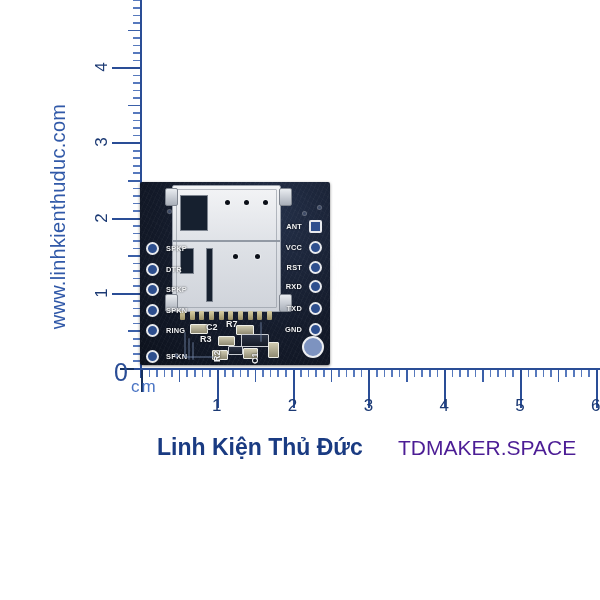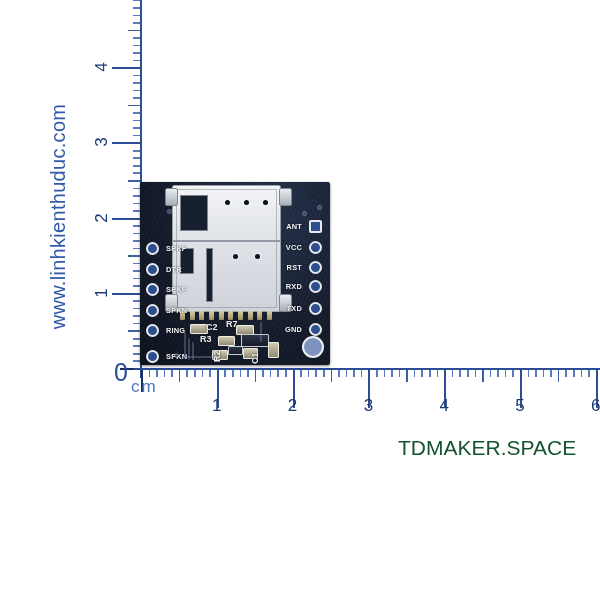--- a/index.html
+++ b/index.html
@@ -310,21 +310,21 @@
     color: #1a3b82;
     font-size: 23px;
     font-weight: bold;
     white-space: nowrap;
     font-family: "Liberation Sans", sans-serif;
   }
   .caption-site {
     position: absolute;
     left: 398px;
     top: 436px;
-    color: #14532d;
+    color: #4c1d95;
     font-size: 21px;
     white-space: nowrap;
     font-family: "Liberation Sans", sans-serif;
   }
 </style>
 </head>
 <body>
 
 <div id="stage">
 
@@ -570,20 +570,21 @@
     <div class="trace" style="left:48px; top:156px; width:2px; height:22px;"></div>
     <div class="trace" style="left:52px; top:160px; width:2px; height:18px;"></div>
     <div class="trace" style="left:44px; top:174px; width:30px; height:2px;"></div>
     <div class="trace" style="left:120px; top:140px; width:2px; height:20px;"></div>
     <div class="via" style="left:28px; top:28px;"></div>
     <div class="via" style="left:163px; top:30px;"></div>
     <div class="via" style="left:178px; top:24px;"></div>
     <div class="via" style="left:35px; top:172px;"></div>
   </div>
 
+  <div class="caption-brand">Linh Kiện Thủ Đức</div>
   <div class="caption-site">TDMAKER.SPACE</div>
 <div class="ruler-v-label" style="left: 92px; top: 282.8px;">1</div>
     <div class="ruler-v-label" style="left: 92px; top: 207.6px;">2</div>
     <div class="ruler-v-label" style="left: 92px; top: 132.4px;">3</div>
     <div class="ruler-v-label" style="left: 92px; top: 57.2px;">4</div>
     <div class="ruler-h-label" style="left: 206.8px;">1</div>
     <div class="ruler-h-label" style="left: 282.6px;">2</div>
     <div class="ruler-h-label" style="left: 358.4px;">3</div>
     <div class="ruler-h-label" style="left: 434.2px;">4</div>
     <div class="ruler-h-label" style="left: 510px;">5</div>

